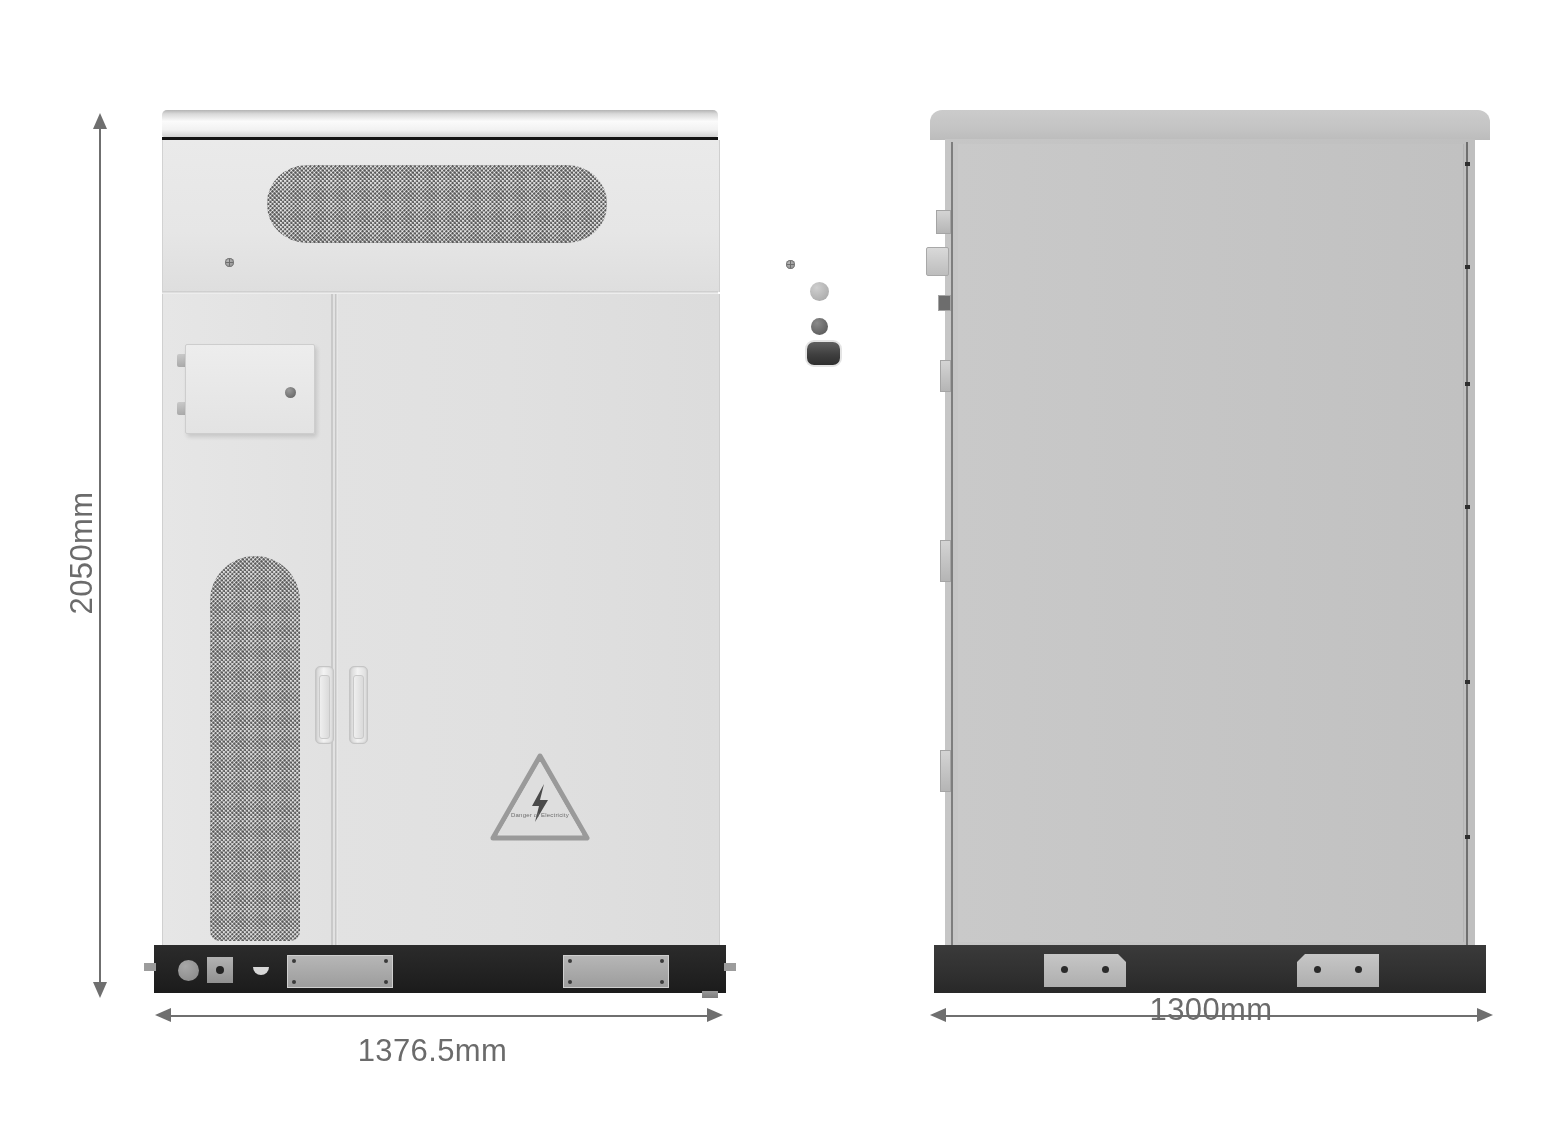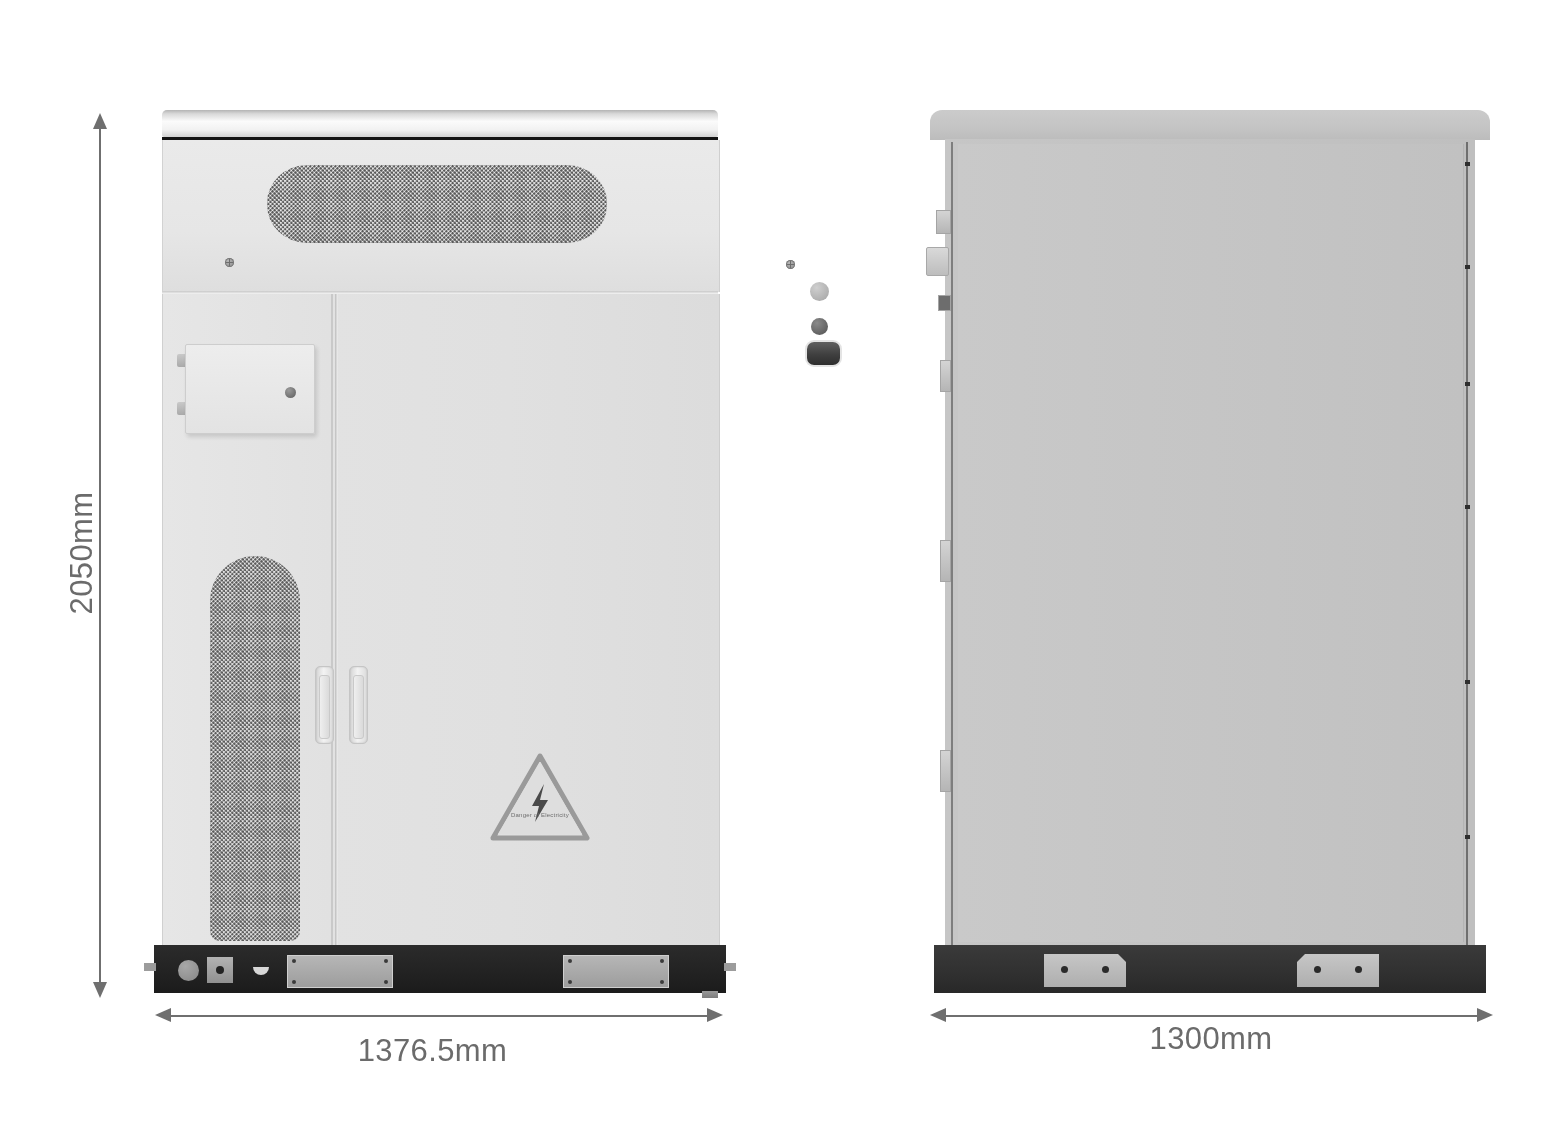--- a/index.html
+++ b/index.html
@@ -362,16 +362,16 @@
     <div class="side-base">
       <div class="bracket b1"></div>
       <div class="bracket b2"></div>
     </div>
   </div>
 
   <div>
     <div class="arrow left" style="left:930px;top:1008px;"></div>
     <div class="dim-line h" style="left:945px;top:1015px;width:533px;"></div>
     <div class="arrow right" style="left:1477px;top:1008px;"></div>
-    <div class="dim-label" style="left:930px;top:1021px;width:562px;text-align:center;">1300mm</div>
+    <div class="dim-label" style="left:930px;top:992px;width:562px;text-align:center;">1300mm</div>
   </div>
 
 </div>
 
 </body></html>

